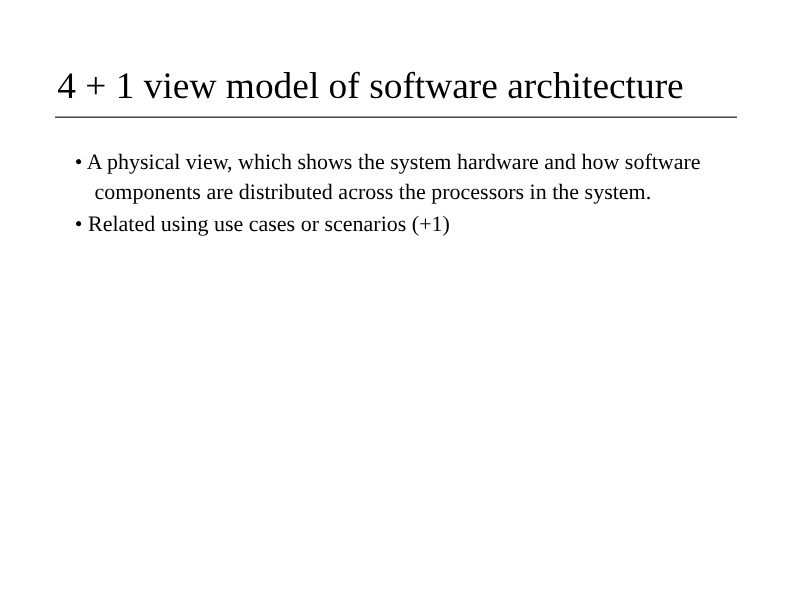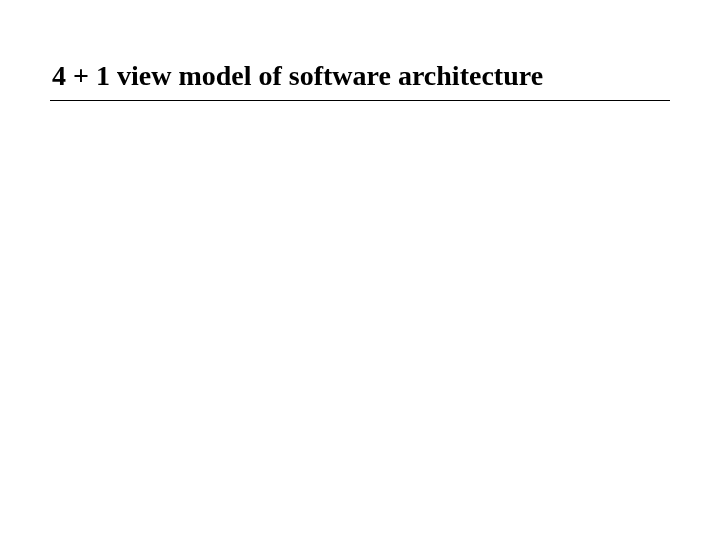--- a/index.html
+++ b/index.html
@@ -9,22 +9,22 @@
     }
     body {
       width: 720px;
       height: 540px;
       background: #ffffff;
       font-family: "Times New Roman", Times, serif;
       color: #000000;
       padding: 60px 50px 50px 50px;
     }
     .slide-title {
-      font-size: 28px;
-      font-weight: bold;
+      font-size: 34px;
+      font-weight: normal;
       margin-bottom: 8px;
       padding-left: 2px;
     }
     .title-rule {
       border: none;
       border-top: 1.5px solid #000000;
       margin-bottom: 28px;
       width: 100%;
     }
     .bullet-list {
@@ -42,13 +42,15 @@
       content: "• ";
     }
   </style>
 </head>
 <body>
 
 <h1 class="slide-title">4 + 1 view model of software architecture</h1>
 <hr class="title-rule">
 
 <ul class="bullet-list">
+  <li class="bullet-item">A physical view, which shows the system hardware and how software components are distributed across the processors in the system.</li>
+  <li class="bullet-item">Related using use cases or scenarios (+1)</li>
 </ul>
 
 </body></html>

